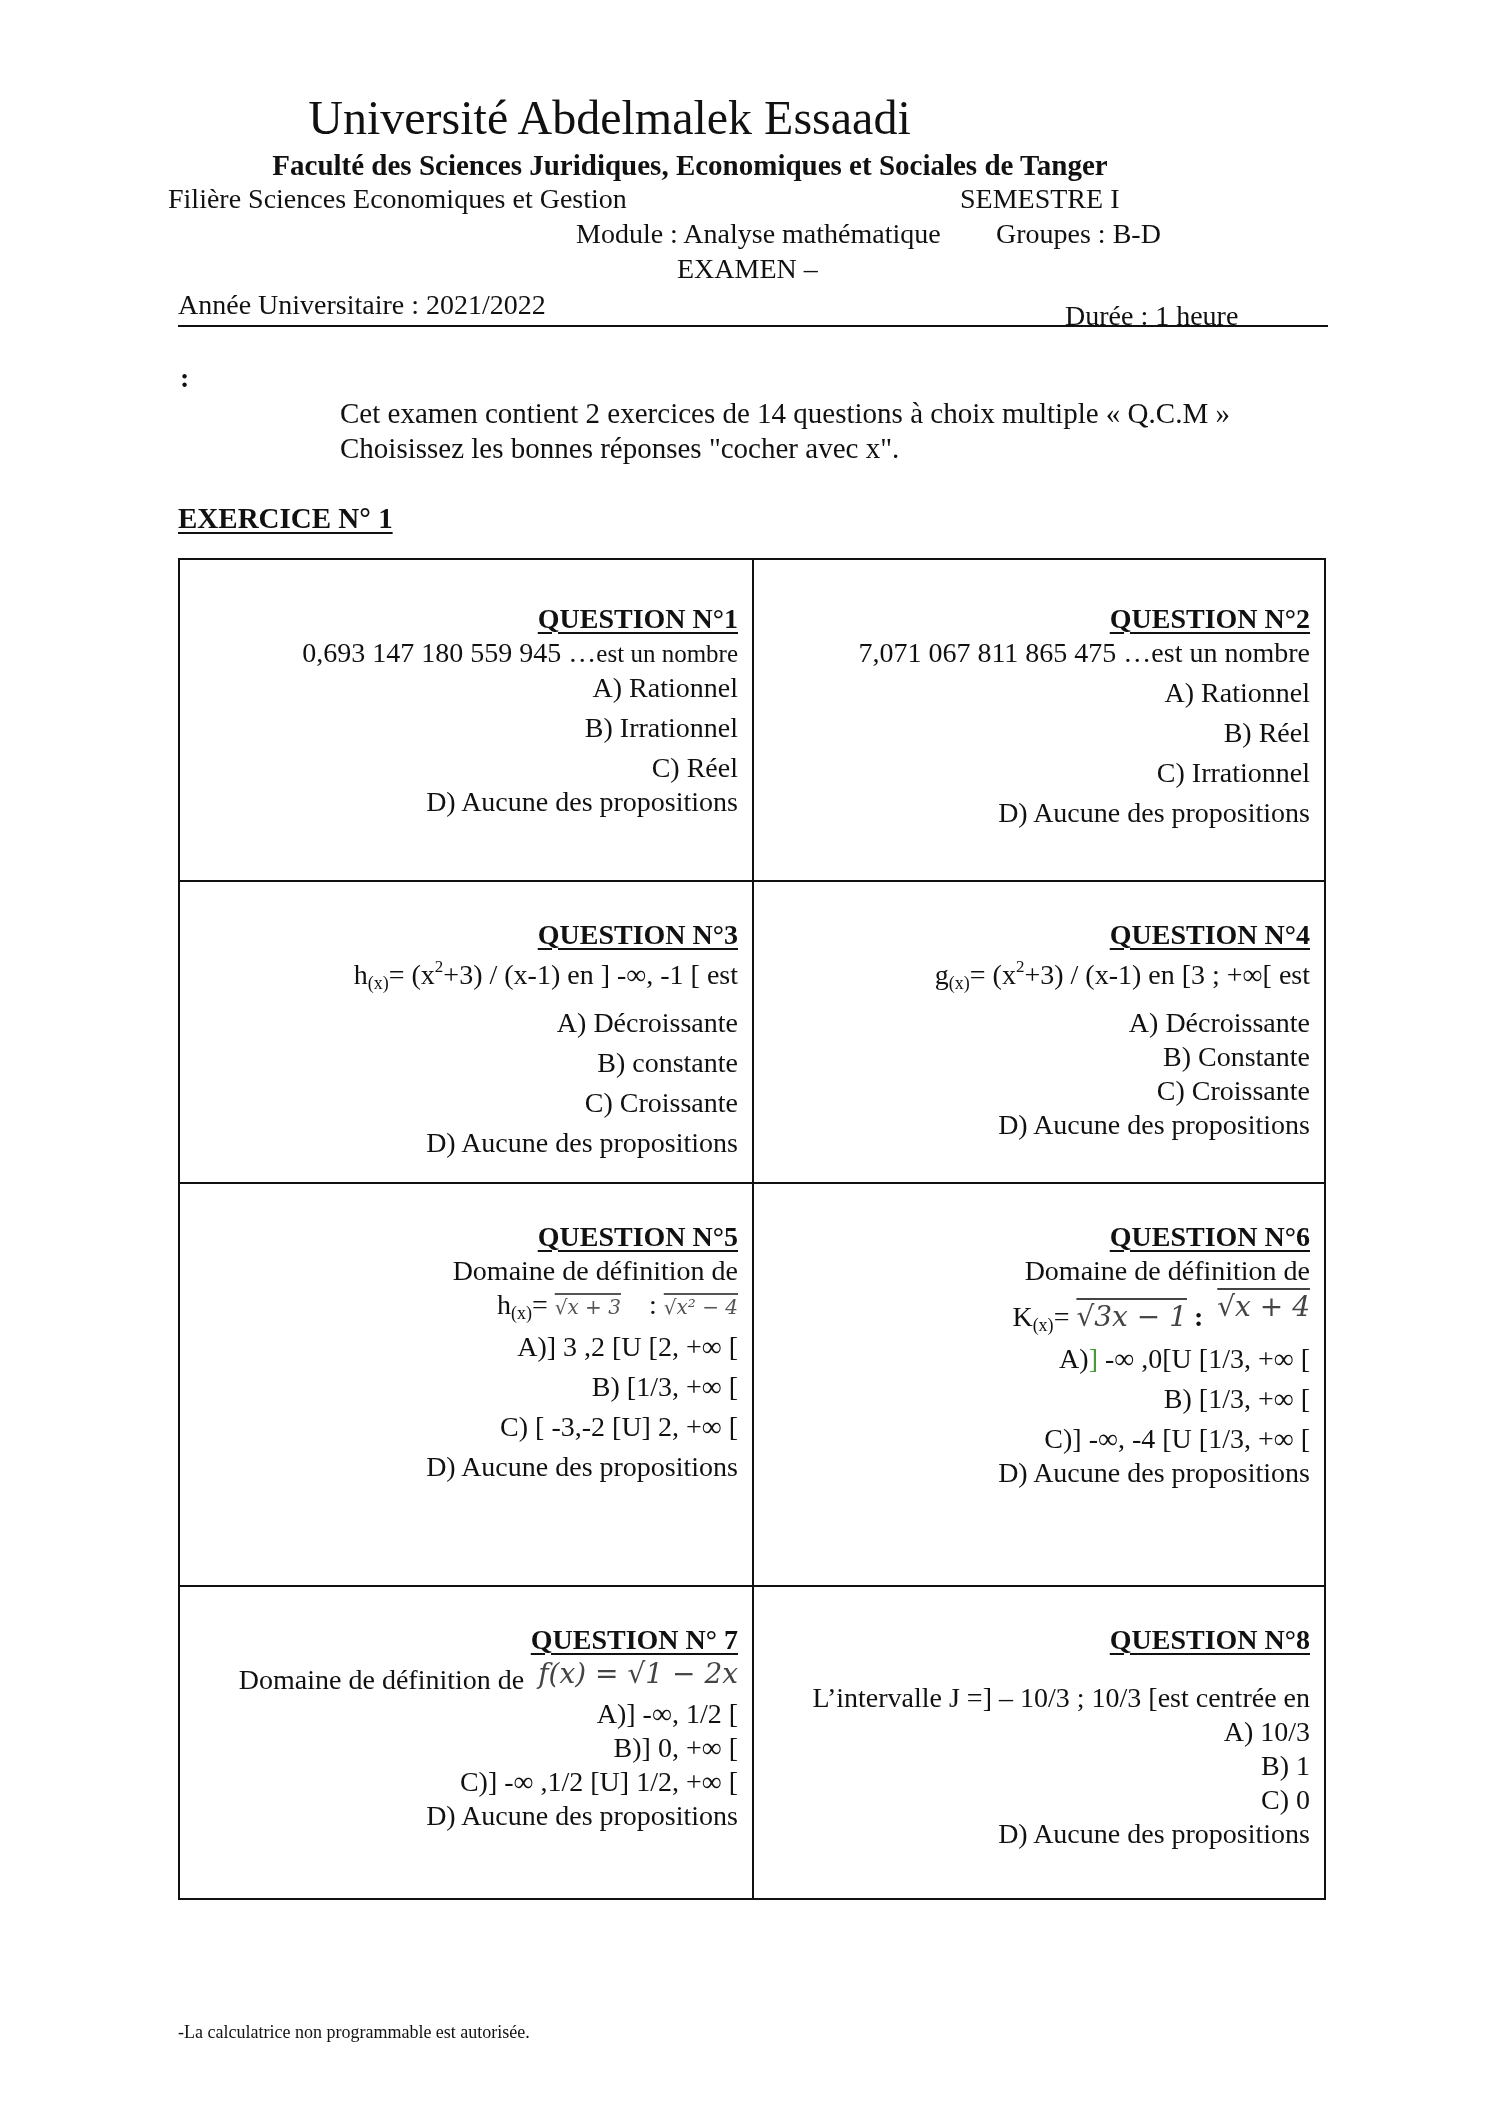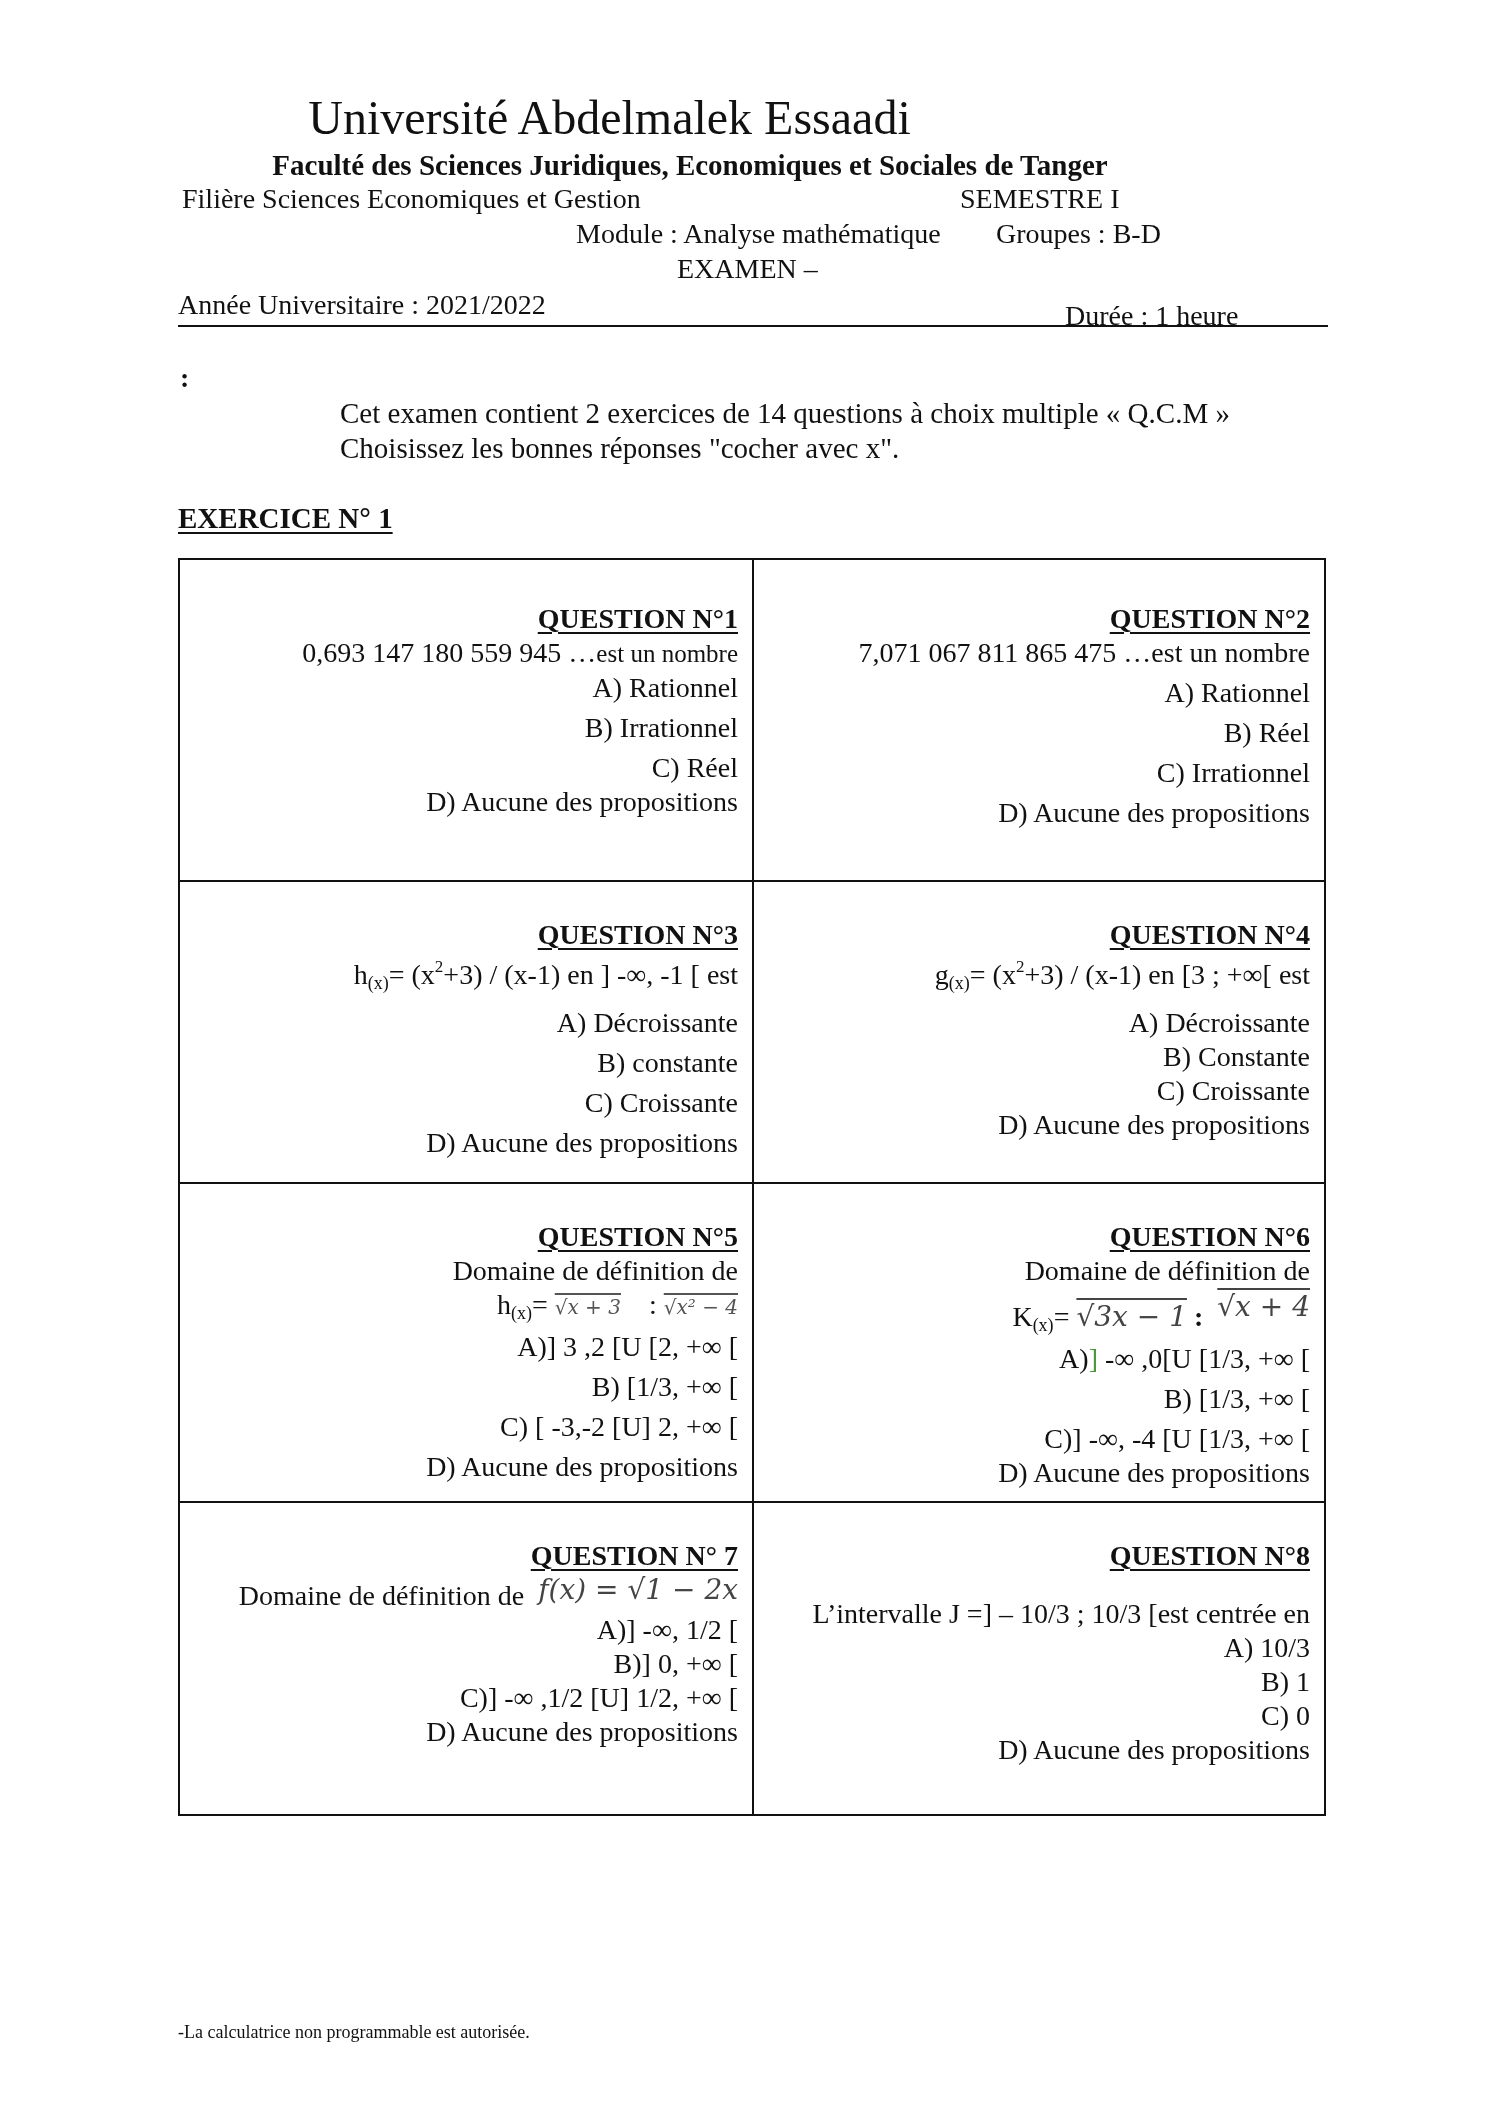--- a/index.html
+++ b/index.html
@@ -33,21 +33,21 @@
     .rad { text-decoration: overline; }
     .green { color: #4a9a3c; }
     .small { font-size: 25px; }
     .footer { left: 178px; top: 2022px; font-size: 18px; }
   </style>
 </head>
 <body>
 
 <div class="abs title">Université Abdelmalek Essaadi</div>
 <div class="abs faculty">Faculté des Sciences Juridiques, Economiques et Sociales de Tanger</div>
-<div class="abs row-text" style="left:182px; top:182px;">Filière Sciences Economiques et Gestion</div>
+<div class="abs row-text" style="left:168px; top:182px;">Filière Sciences Economiques et Gestion</div>
 <div class="abs row-text" style="left:960px; top:182px;">SEMESTRE I</div>
 <div class="abs row-text" style="left:576px; top:217px;">Module : Analyse mathématique</div>
 <div class="abs row-text" style="left:996px; top:217px;">Groupes : B-D</div>
 <div class="abs row-text" style="left:677px; top:252px;">EXAMEN –</div>
 <div class="abs row-text" style="left:178px; top:288px;">Année Universitaire : 2021/2022</div>
 <div class="abs row-text" style="left:1065px; top:299px;">Durée : 1 heure</div>
 <div class="abs rule"></div>
 
 <div class="abs colon">:</div>
 <div class="abs instr" style="top:396px;">Cet examen contient 2 exercices de 14 questions à choix multiple « Q.C.M »</div>
@@ -94,21 +94,21 @@
     <td>
       <div style="height:36px"></div>
       <span class="line qhead">QUESTION N°4</span>
       <span class="line sp8"><span>g</span><sub class="sx">(x)</sub><span>= (x</span><sup>2</sup><span>+3) / (x-1) en [3 ; +∞[ est</span></span>
       <span class="line sp8">A) Décroissante</span>
       <span class="line">B) Constante</span>
       <span class="line">C) Croissante</span>
       <span class="line">D) Aucune des propositions</span>
     </td>
   </tr>
-  <tr style="height:319px;">
+  <tr style="height:403px;">
     <td>
       <div style="height:36px"></div>
       <span class="line qhead">QUESTION N°5</span>
       <span class="line">Domaine de définition de</span>
       <span class="line"><span>h</span><sub class="sx">(x)</sub><span>=</span> <span class="math-img rad">√x + 3</span>&nbsp;&nbsp;&nbsp; <span>:</span> <span class="math-img rad">√x² − 4</span></span>
       <span class="line">A)] 3 ,2 [U [2, +∞ [</span>
       <span class="line sp8">B) [1/3, +∞ [</span>
       <span class="line sp8">C) [ -3,-2 [U] 2, +∞ [</span>
       <span class="line sp8">D) Aucune des propositions</span>
     </td>

